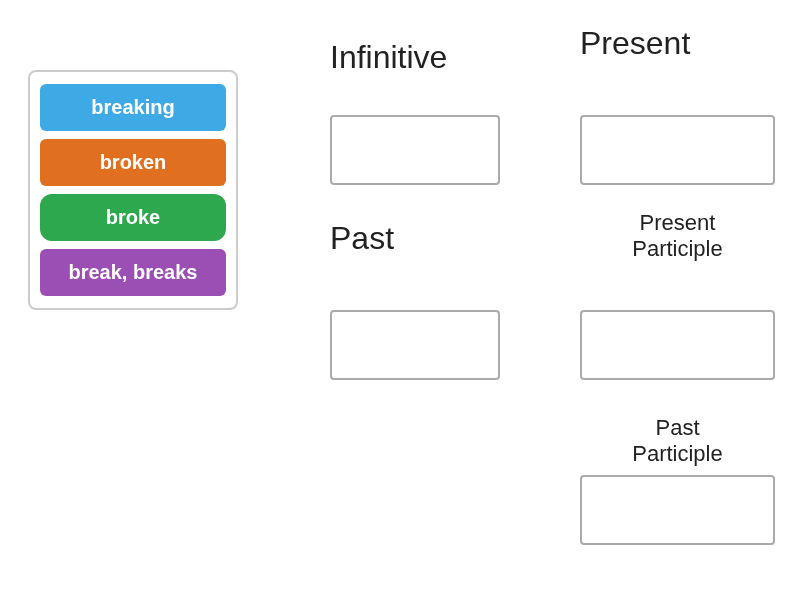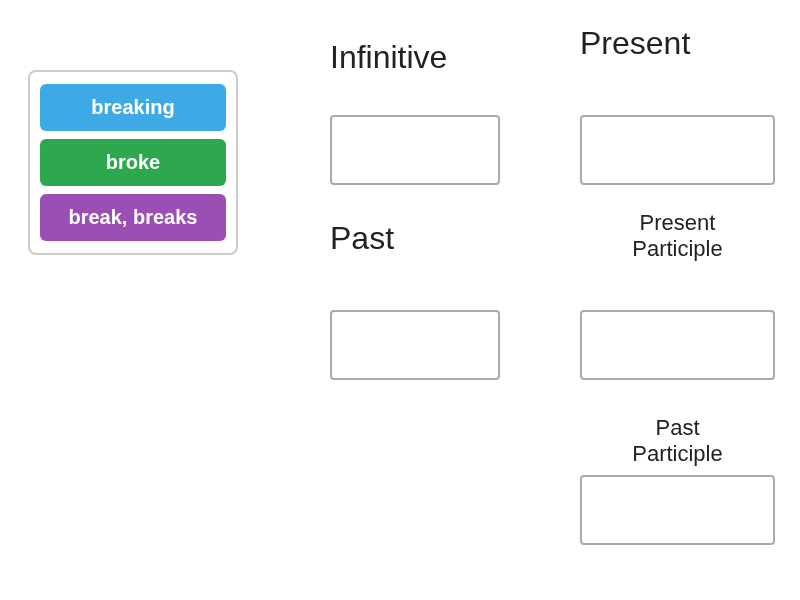--- a/index.html
+++ b/index.html
@@ -33,21 +33,21 @@
       text-align: center;
       color: #fff;
       font-size: 20px;
       font-weight: bold;
       cursor: grab;
     }
 
     .card-blue    { background: #3da9e5; }
     .card-red     { background: #d63030; }
     .card-orange  { background: #e07020; }
-    .card-green   { background: #2ea84e; }
+    .card-green   { background: #2ea84e; border-radius: 12px; }
     .card-purple  { background: #9b4fb5; }
 
     
     .right-area {
       position: absolute;
       left: 270px;
       top: 0;
       right: 0;
       bottom: 0;
     }
@@ -141,20 +141,21 @@
       top: 475px;
       width: 195px;
       height: 70px;
     }
   </style>
 </head>
 <body>
 
 <div class="left-panel">
   <div class="word-card card-blue">breaking</div>
+  <div class="word-card card-orange">broken</div>
   <div class="word-card card-green">broke</div>
   <div class="word-card card-purple">break, breaks</div>
 </div>
 
 <div class="right-area">
 
   <div class="col-infinitive header-label">Infinitive</div>
   <div class="col-present header-label">Present</div>
 
   <div class="drop-box box-infinitive"></div>

